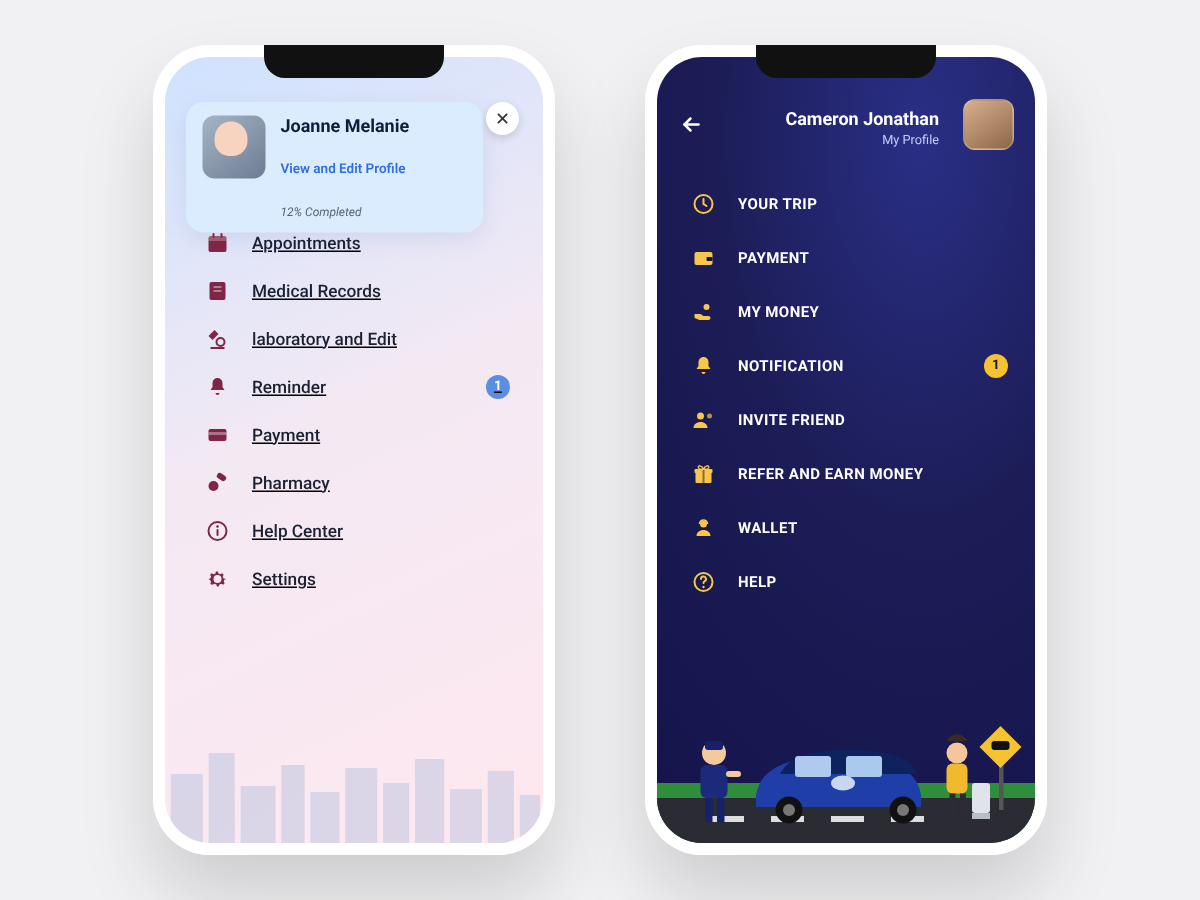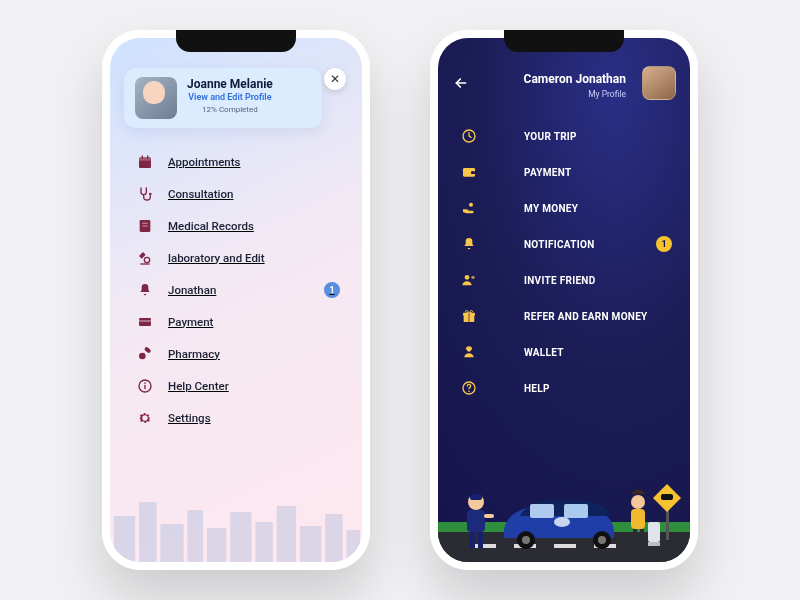--- a/index.html
+++ b/index.html
@@ -49,24 +49,24 @@
     position:absolute; top:30px; left:14px; right:40px;
     background:#dbecff; border-radius:12px; padding:9px 11px;
     display:flex; gap:10px; align-items:flex-start;
     box-shadow:0 4px 14px rgba(120,140,200,.18);
   }
   .avatarA { width:42px; height:42px; border-radius:8px;
     background:linear-gradient(140deg,#a6b4c6,#6d7c92);
     position:relative; overflow:hidden; }
   .avatarA::after{content:"";position:absolute;left:20%;top:10%;width:52%;height:54%;
     background:#f6d4c0;border-radius:50% 50% 45% 45%;}
-  .profileCard .txt { display:flex; flex-direction:column; gap:1px;align-items:center; }
+  .profileCard .txt { display:flex; flex-direction:column; gap:17px; }
   .profileCard .name { font-size:12px; font-weight:700; color:#0f1d3a; }
   .profileCard .sub  { font-size:9px; font-weight:600; color:#2f6ee0; }
-  .profileCard .prog { font-size:8px; color:#58627a; margin-top:2px; }
+  .profileCard .prog { font-size:8px; color:#58627a; margin-top:2px;font-style:italic; }
 
   .menuA { position:absolute; top:108px; left:26px; right:16px;
     display:flex; flex-direction:column; gap:1px; z-index:20;}
   .menuA .row { display:flex; align-items:center; gap:14px;
     height:31px; cursor:pointer;text-decoration:underline;}
   .menuA .row .ic {
     width:18px; height:18px; flex:0 0 18px;
     display:flex; align-items:center; justify-content:center;
     color:#7f2646;
   }
@@ -99,21 +99,21 @@
   .headerB .hsub  { font-size:8.5px; color:#c7cdf7; display:block; margin-top:2px;}
   .avatarB { width:34px;height:34px;border-radius:8px;
     background:linear-gradient(145deg,#d9b08e,#8b6647); border:1px solid #fff3;}
 
   .menuB { position:absolute; top:80px; left:22px; right:18px;
     display:flex; flex-direction:column; }
   .menuB .row{ display:flex; align-items:center; gap:14px; height:36px; cursor:pointer;}
   .menuB .row .ic{ width:18px;height:18px;flex:0 0 18px;color:#f7c64a;
     display:flex;align-items:center;justify-content:center;}
   .menuB .row .ic svg{width:16px;height:16px;}
-  .menuB .row .lab{ font-size:10px; font-weight:700; letter-spacing:.3px; color:#fff;margin-left:32px;}
+  .menuB .row .lab{ font-size:10px; font-weight:700; letter-spacing:.3px; color:#fff;}
   .menuB .row .badge{
     margin-left:auto; width:16px;height:16px;border-radius:50%;
     background:#f7c230;color:#14124a;font-size:9px;font-weight:700;
     display:flex;align-items:center;justify-content:center;}
 
   .illus { position:absolute; left:0; right:0; bottom:0; height:118px; }
   .illus svg{width:100%;height:100%;}
 </style>
 </head>
 <body>
@@ -143,30 +143,20 @@
               <rect x="3" y="5" width="18" height="5" fill="#fff" opacity=".25"></rect>
               <rect x="7" y="2" width="2" height="5" rx="1"></rect>
               <rect x="15" y="2" width="2" height="5" rx="1"></rect>
             </svg>
           </span>
           <span class="lab">Appointments</span>
         </div>
         <div class="row">
           <span class="ic">
             <svg xmlns="http://www.w3.org/2000/svg" viewBox="0 0 24 24" fill="currentColor">
-              <path d="M6 3v6a4 4 0 0 0 8 0V3" fill="none" stroke="currentColor" stroke-width="2" stroke-linecap="round"></path>
-              <path d="M10 13v3a5 5 0 0 0 10 0v-2" fill="none" stroke="currentColor" stroke-width="2"></path>
-              <circle cx="20" cy="12" r="2"></circle>
-            </svg>
-          </span>
-          <span class="lab">Consultation</span>
-        </div>
-        <div class="row">
-          <span class="ic">
-            <svg xmlns="http://www.w3.org/2000/svg" viewBox="0 0 24 24" fill="currentColor">
               <rect x="4" y="3" width="16" height="18" rx="2"></rect>
               <rect x="8" y="7" width="8" height="2" fill="#fff" opacity=".4"></rect>
               <rect x="8" y="11" width="8" height="2" fill="#fff" opacity=".4"></rect>
             </svg>
           </span>
           <span class="lab">Medical Records</span>
         </div>
         <div class="row">
           <span class="ic">
             <svg xmlns="http://www.w3.org/2000/svg" viewBox="0 0 24 24" fill="currentColor">
@@ -177,21 +167,21 @@
           </span>
           <span class="lab">laboratory and Edit</span>
         </div>
         <div class="row">
           <span class="ic">
             <svg xmlns="http://www.w3.org/2000/svg" viewBox="0 0 24 24" fill="currentColor">
               <path d="M12 3a5 5 0 0 0-5 5v4l-2 3h14l-2-3V8a5 5 0 0 0-5-5z"></path>
               <path d="M10 18a2 2 0 0 0 4 0z"></path>
             </svg>
           </span>
-          <span class="lab">Jonathan</span>
+          <span class="lab">Reminder</span>
           <span class="badge">1</span>
         </div>
         <div class="row">
           <span class="ic">
             <svg xmlns="http://www.w3.org/2000/svg" viewBox="0 0 24 24" fill="currentColor">
               <rect x="3" y="6" width="18" height="12" rx="2"></rect>
               <rect x="3" y="9" width="18" height="3" fill="#fff" opacity=".35"></rect>
             </svg>
           </span>
           <span class="lab">Payment</span>

